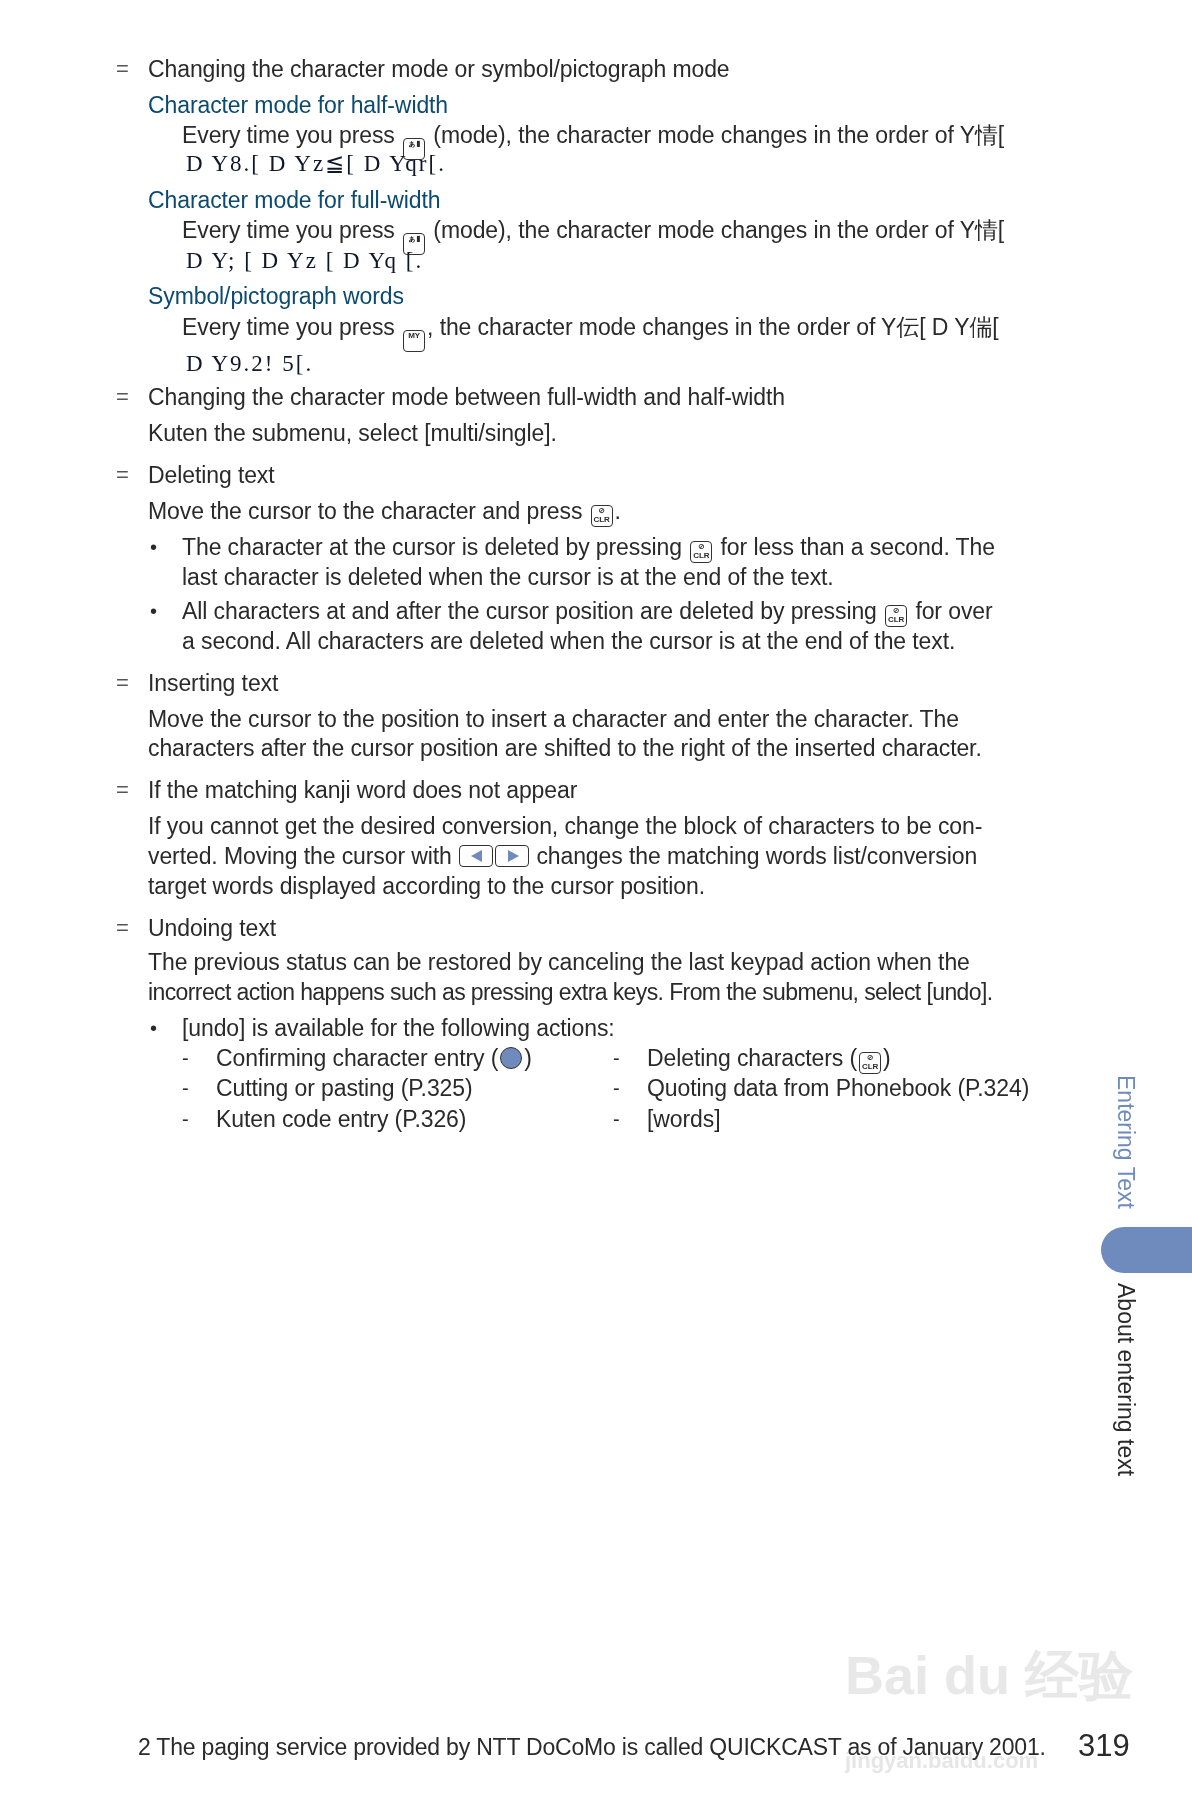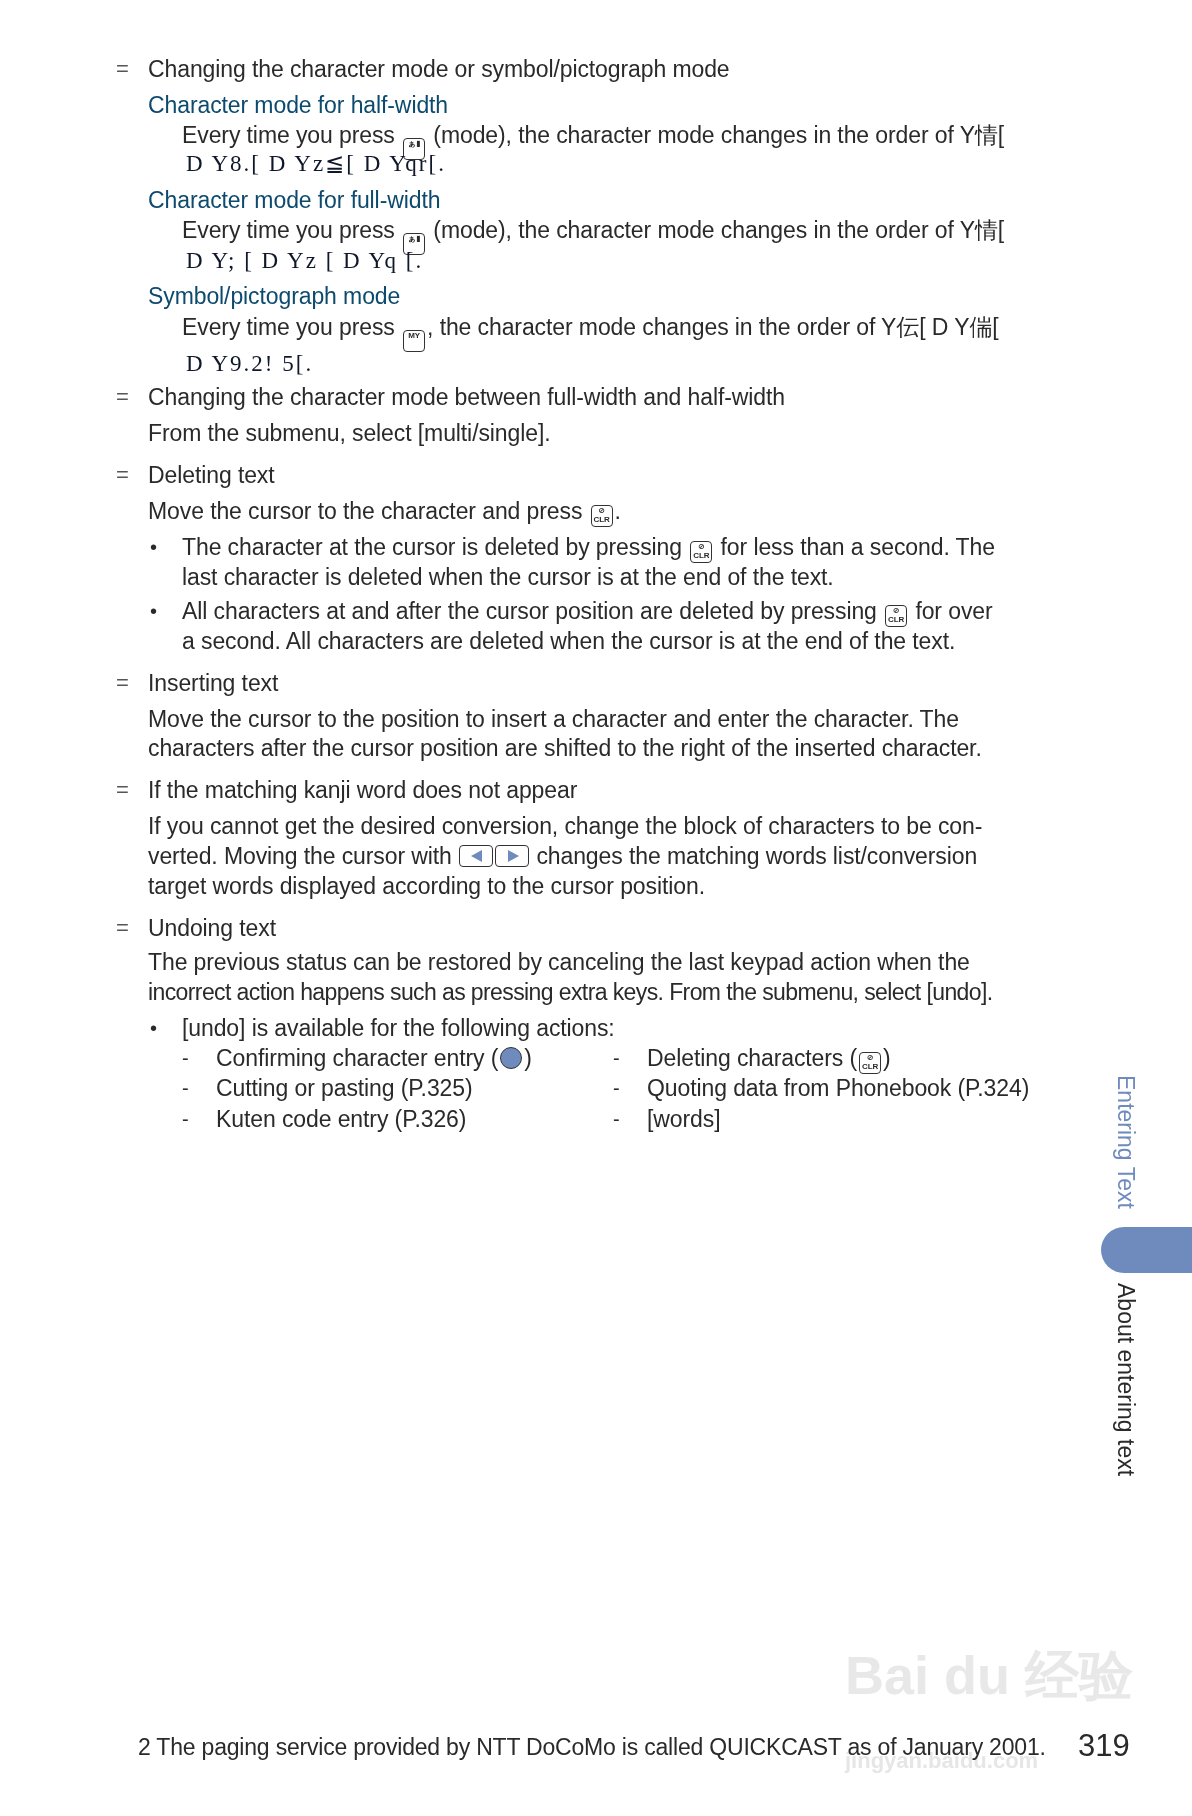--- a/index.html
+++ b/index.html
@@ -42,30 +42,30 @@
 <div class="ln gb" style="top:150px;left:186px">D Y8.[ D Yz≦[ D Yqr[.</div>
 
 <div class="ln sub" style="top:186px;left:148px">Character mode for full-width</div>
 <div class="ln" style="top:216px;left:182px">
   <span>Every time you press</span>
   <span class="key">ぁ▮</span>
   <span>(mode), the character mode changes in the order of Y情[</span>
 </div>
 <div class="ln gb" style="top:247px;left:186px">D Y; [ D Yz [ D Yq [.</div>
 
-<div class="ln sub" style="top:282px;left:148px">Symbol/pictograph mode</div>
+<div class="ln sub" style="top:282px;left:148px">Symbol/pictograph words</div>
 <div class="ln" style="top:313px;left:182px">
   <span>Every time you press</span>
   <span class="key">MY</span><span>, the character mode changes in the order of Y伝[ D Y偳[</span>
 </div>
 <div class="ln gb" style="top:350px;left:186px">D Y9.2! 5[.</div>
 
 <span class="mark" style="top:383px">=</span>
 <div class="ln" style="top:383px;left:148px">Changing the character mode between full-width and half-width</div>
-<div class="ln" style="top:419px;left:148px">From the submenu, select [multi/single].</div>
+<div class="ln" style="top:419px;left:148px">Kuten the submenu, select [multi/single].</div>
 
 <span class="mark" style="top:461px">=</span>
 <div class="ln" style="top:461px;left:148px">Deleting text</div>
 <div class="ln" style="top:497px;left:148px">
   <span>Move the cursor to the character and press</span>
   <span class="key"><span>⊘</span><br><span>CLR</span></span><span>.</span>
 </div>
 <span class="bullet" style="top:533px">•</span>
 <div class="ln" style="top:533px;left:182px">
   <span>The character at the cursor is deleted by pressing</span>

